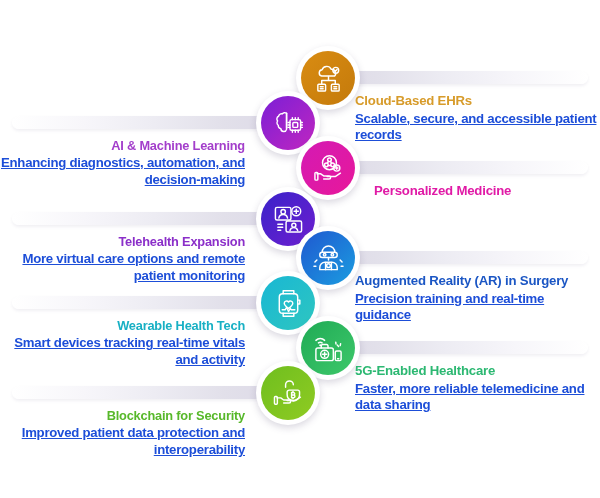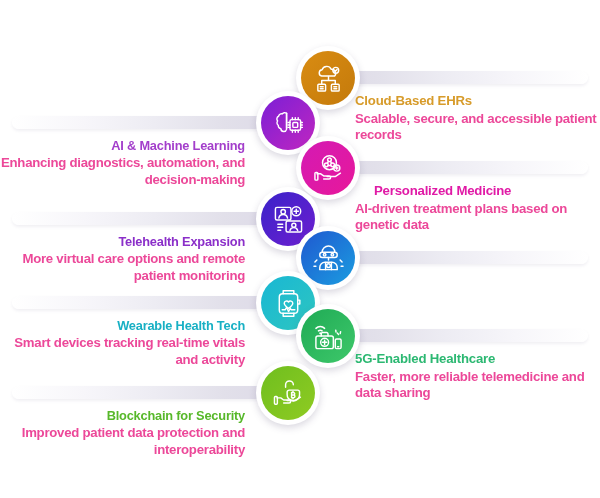--- a/index.html
+++ b/index.html
@@ -107,34 +107,35 @@
     font-weight: bold;
     letter-spacing: -0.2px;
     line-height: 1.25;
     margin: 0 0 1px 0;
     white-space: nowrap;
   }
   .row.left .ttl { font-size: 12.8px; }
   .desc {
     font-size: 13.2px;
     font-weight: bold;
-    color: #ec4899;
+    color: #1d4ed8;
     line-height: 1.27;
     letter-spacing: -0.25px;
     margin: 0;
+    text-decoration: underline;
   }
 
   
   #row-0 { top:  18px; }
   #row-1 { top:  63px; }
   #row-2 { top: 108px; }
   #row-3 { top: 159px; padding-left: 23px; }
   #row-4 { top: 198px; }
   #row-5 { top: 243px; padding-left: 40px; }
-  #row-6 { top: 276px; }
+  #row-6 { top: 288px; }
   #row-7 { top: 333px; }
 </style>
 </head>
 <body style="background: rgb(255, 255, 255);">
 
 <div id="infographic">
 
   <div class="row right" id="row-0">
     <div class="bar"></div>
     <div class="circle-wrap">
@@ -188,21 +189,20 @@
           <circle cx="24.5" cy="15.5" r="3.2"></circle>
           <path d="M23.2 15.5h2.6M24.5 14.2v2.6"></path>
           <path d="M4 21.5h4l3 2.2h5.6a1.6 1.6 0 0 1 0 3.2H11"></path>
           <path d="M14.5 24.2h8.8l5-3.4"></path>
           <rect x="2" y="20" width="3" height="8" rx="1"></rect>
         </svg>
       </div>
     </div>
     <div class="txt">
       <div class="ttl" style="color: rgb(224, 26, 166); padding-left: 19px;">Personalized Medicine</div>
-      <div class="desc">AI-driven treatment plans based on genetic data</div>
     </div>
   </div>
 
   <div class="row left" id="row-3">
     <div class="bar"></div>
     <div class="circle-wrap">
       <div class="circle" style="background: linear-gradient(135deg, rgb(58, 34, 201) 0%, rgb(109, 31, 208) 100%);">
         <svg viewBox="0 0 32 32">
           <rect x="2.5" y="3.5" width="16" height="13" rx="1.6"></rect>
           <circle cx="10.5" cy="8" r="2.3"></circle>
@@ -232,20 +232,24 @@
           <circle cx="12" cy="12.2" r="1.3"></circle>
           <circle cx="20" cy="12.2" r="1.3"></circle>
           <path d="M16 14.9v2.6"></path>
           <path d="M7 27.5v-2.2a5.4 5.4 0 0 1 5.4-5.4h7.2a5.4 5.4 0 0 1 5.4 5.4v2.2z"></path>
           <path d="M13 20v7.5M19 20v7.5"></path>
           <circle cx="16" cy="23.4" r="1.9"></circle>
           <path d="M4 17.5l-2 2M28 17.5l2 2M3 24h-2M31 24h-2"></path>
         </svg>
       </div>
     </div>
+    <div class="txt">
+      <div class="ttl" style="color: rgb(27, 86, 196);">Augmented Reality (AR) in Surgery</div>
+      <div class="desc">Precision training and real-time guidance</div>
+    </div>
   </div>
 
   <div class="row left" id="row-5">
     <div class="bar"></div>
     <div class="circle-wrap">
       <div class="circle" style="background: linear-gradient(135deg, rgb(25, 183, 212) 0%, rgb(46, 198, 192) 100%);">
         <svg viewBox="0 0 32 32">
           <rect x="6.5" y="6" width="19" height="20" rx="3.4"></rect>
           <path d="M10.5 6V2.8h11V6M10.5 26v3.2h11V26"></path>
           <path d="M25.5 12.5h2.2v4h-2.2"></path>

